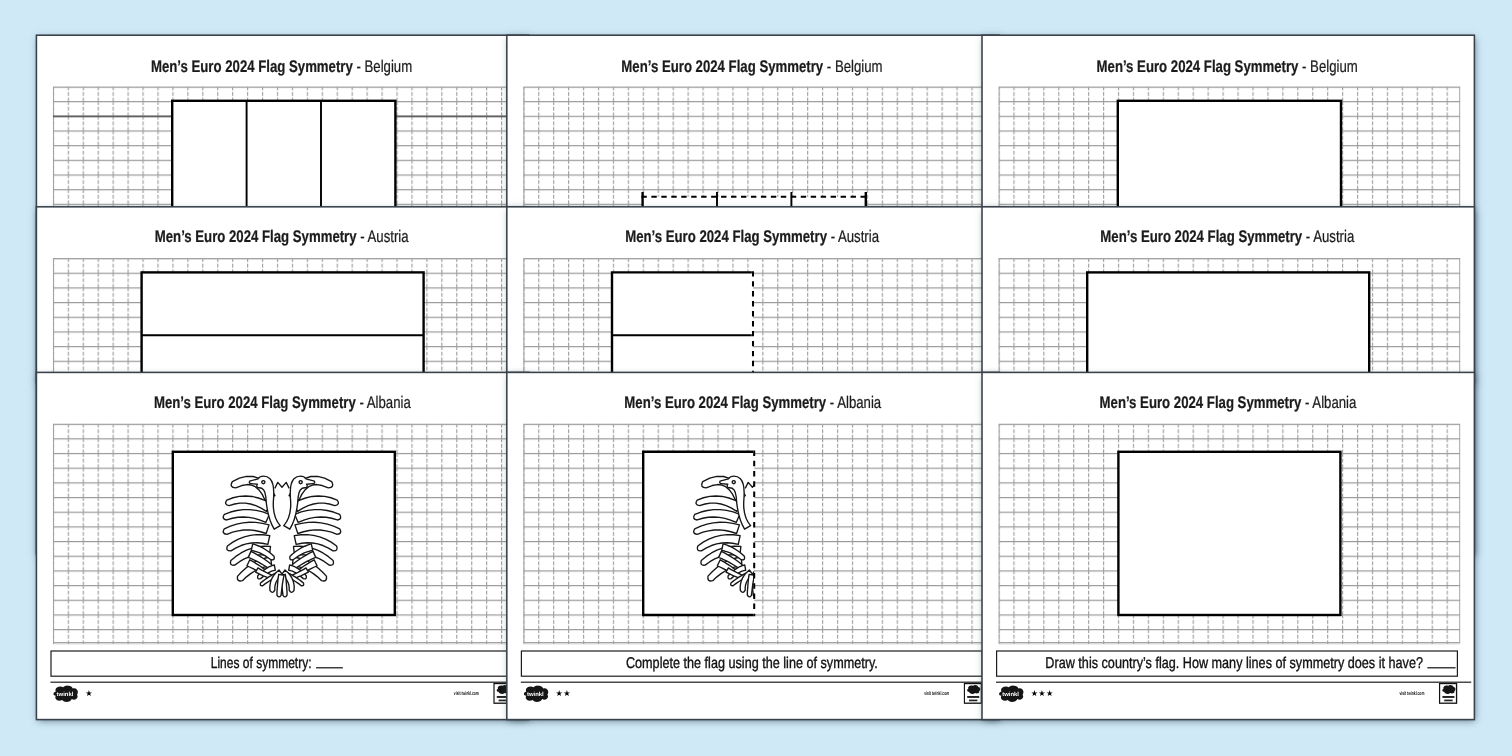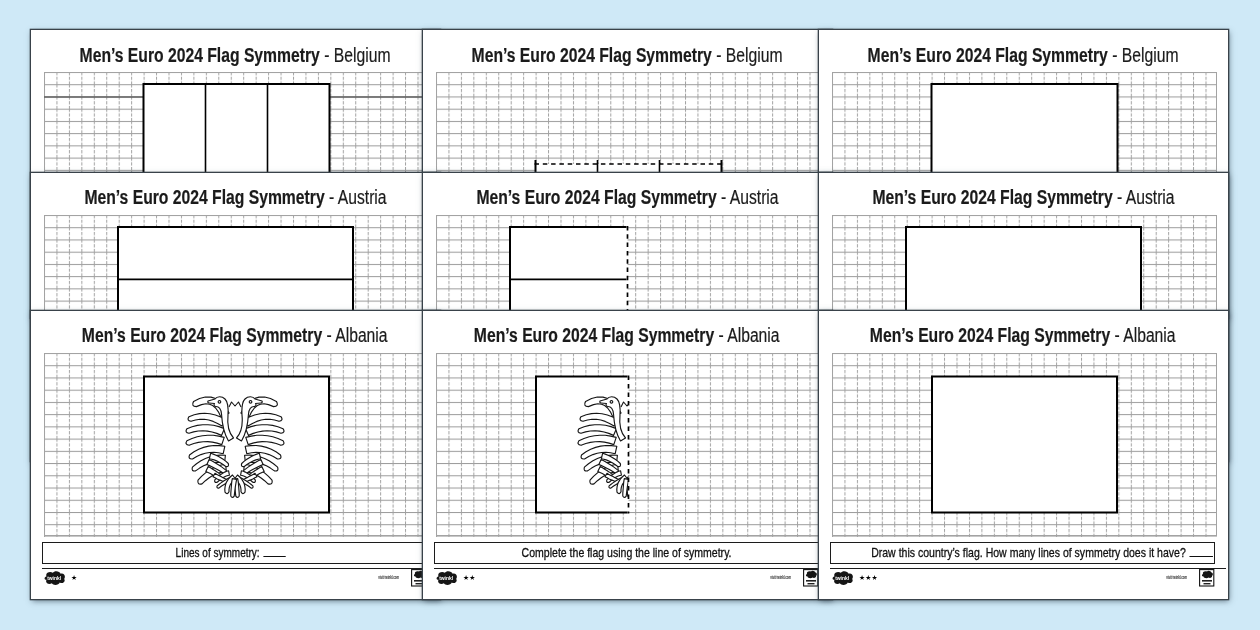--- a/index.html
+++ b/index.html
@@ -1,20 +1,20 @@
 <!DOCTYPE html>
 <html><head><meta charset="utf-8"><title>Men's Euro 2024 Flag Symmetry</title>
 <style>
 html,body{margin:0;padding:0}
 body{width:1260px;height:630px;background:#cfe9f7;overflow:hidden;position:relative;
  font-family:"Liberation Sans", sans-serif}
 .sheet{position:absolute;width:409px;height:288px;background:#fff;
  box-shadow:0 0 0 1.3px #39424a, 1px 2px 6px rgba(55,75,90,.7)}
 .title{position:absolute;left:0;top:13.5px;width:100%;text-align:center;white-space:nowrap;
- font-size:20px;line-height:22px;color:#1b1b1b}
+ font-size:14px;line-height:22px;color:#1b1b1b}
 .tin{display:inline-block;transform-origin:50% 50%;-webkit-text-stroke:0.2px #1b1b1b}
 .tin b{font-weight:bold}
 .tc{font-weight:normal}
 .grid{position:absolute}
 .ov{position:absolute;left:0;top:0}
 .abox{position:absolute;left:11.5px;top:231.5px;width:383px;height:19.5px;border:1.3px solid #1c1c1c;
  text-align:center;font-size:13px;line-height:20px;color:#111;white-space:nowrap}
 .ain{display:inline-block;transform-origin:50% 50%;-webkit-text-stroke:0.3px #111}
 .wline{display:inline-block;width:29px;height:2px;border-bottom:1.7px solid #111;margin-left:5px;
  vertical-align:baseline}

